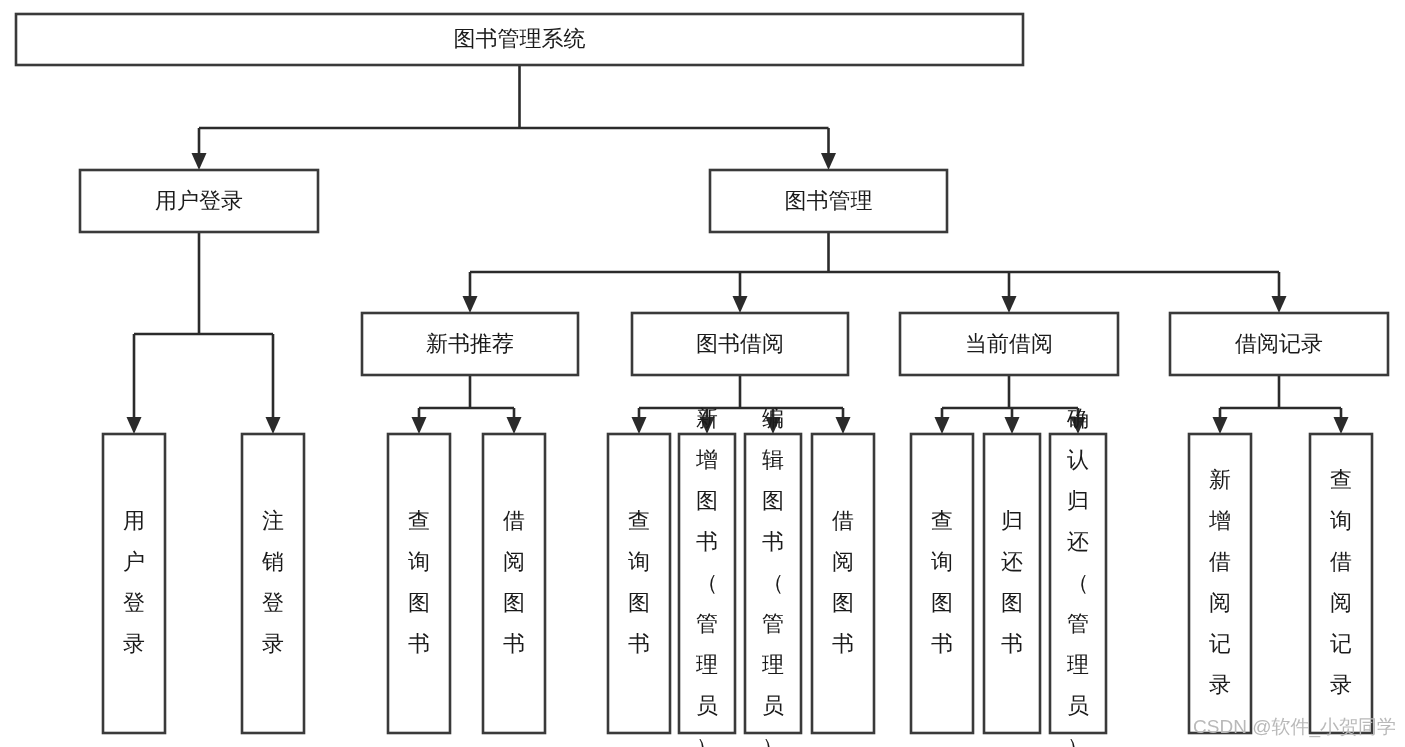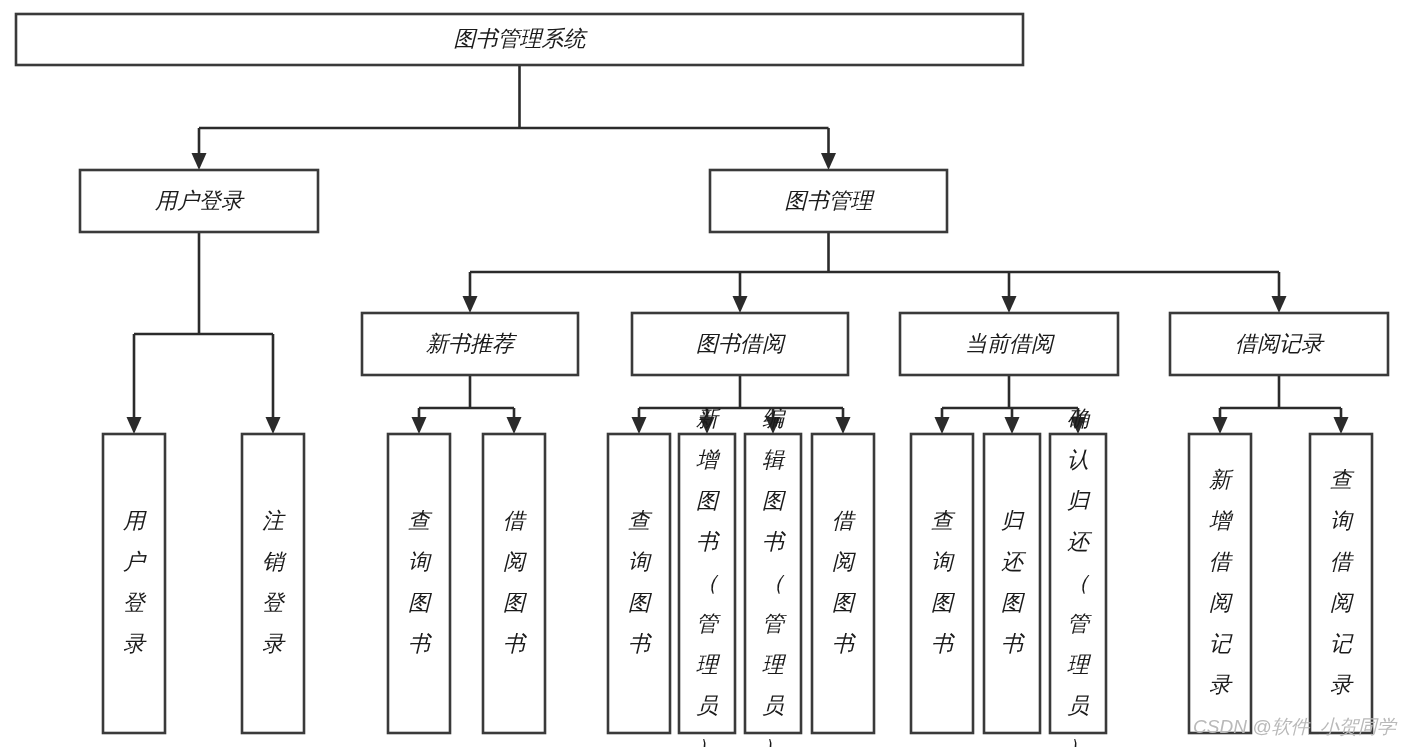--- a/index.html
+++ b/index.html
@@ -12,21 +12,20 @@
     width: 1405px;
     height: 747px;
     font-family: "Liberation Sans", "DejaVu Sans", sans-serif;
     overflow: hidden;
     position: relative;
   }
   #diagram-root {
     position: relative;
     width: 1405px;
     height: 747px;
-    font-style: italic;
   }
   svg.diagram-svg {
     position: absolute;
     top: 0;
     left: 0;
     width: 1405px;
     height: 747px;
     display: block;
   }
   .node-box {

